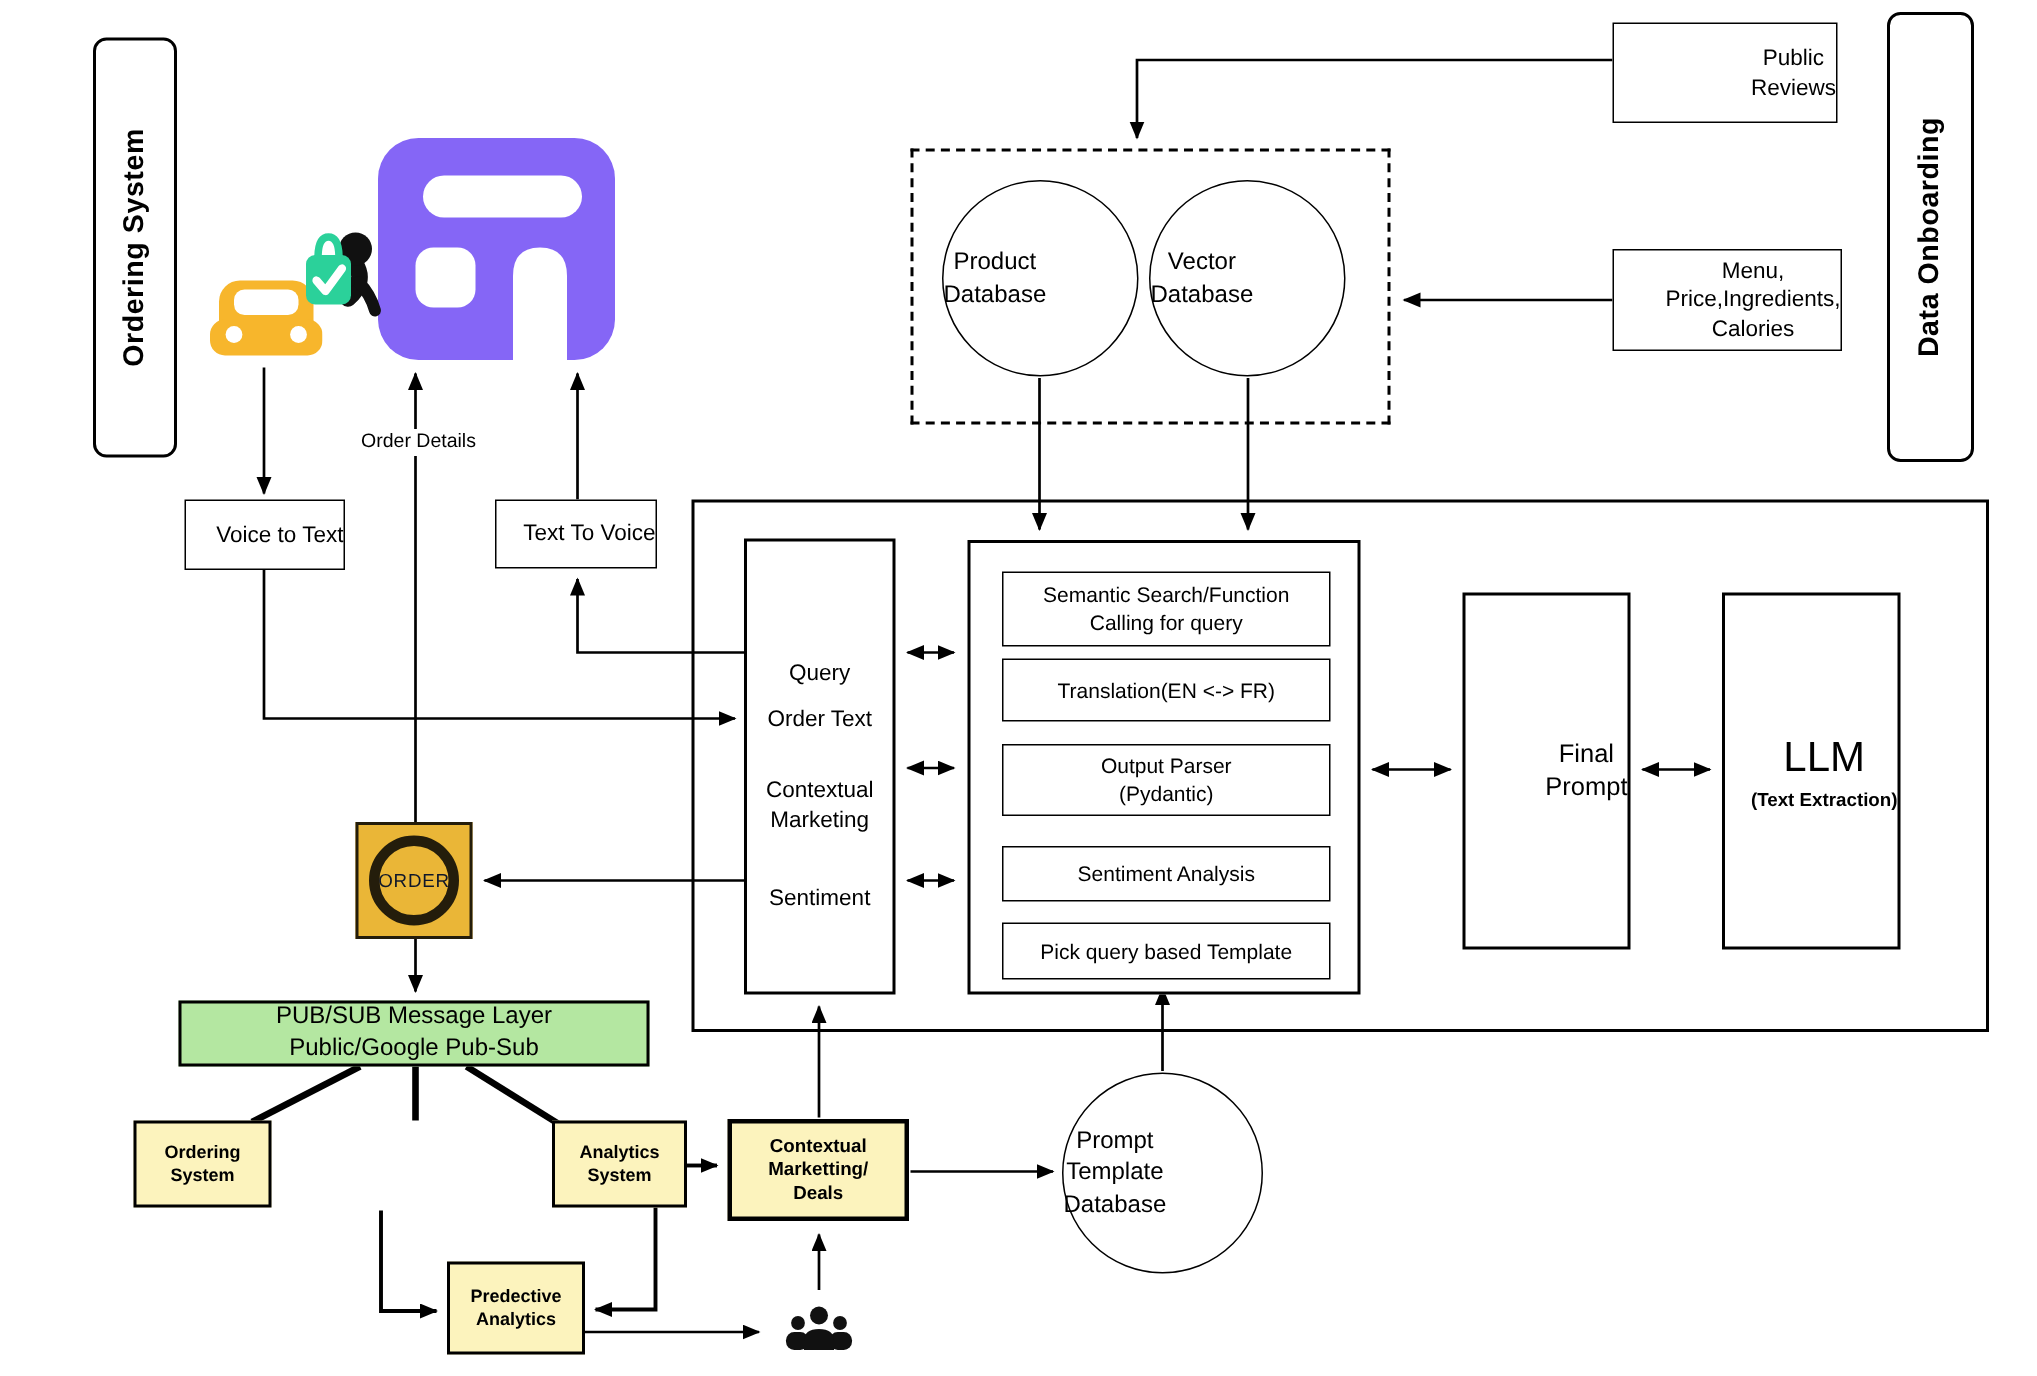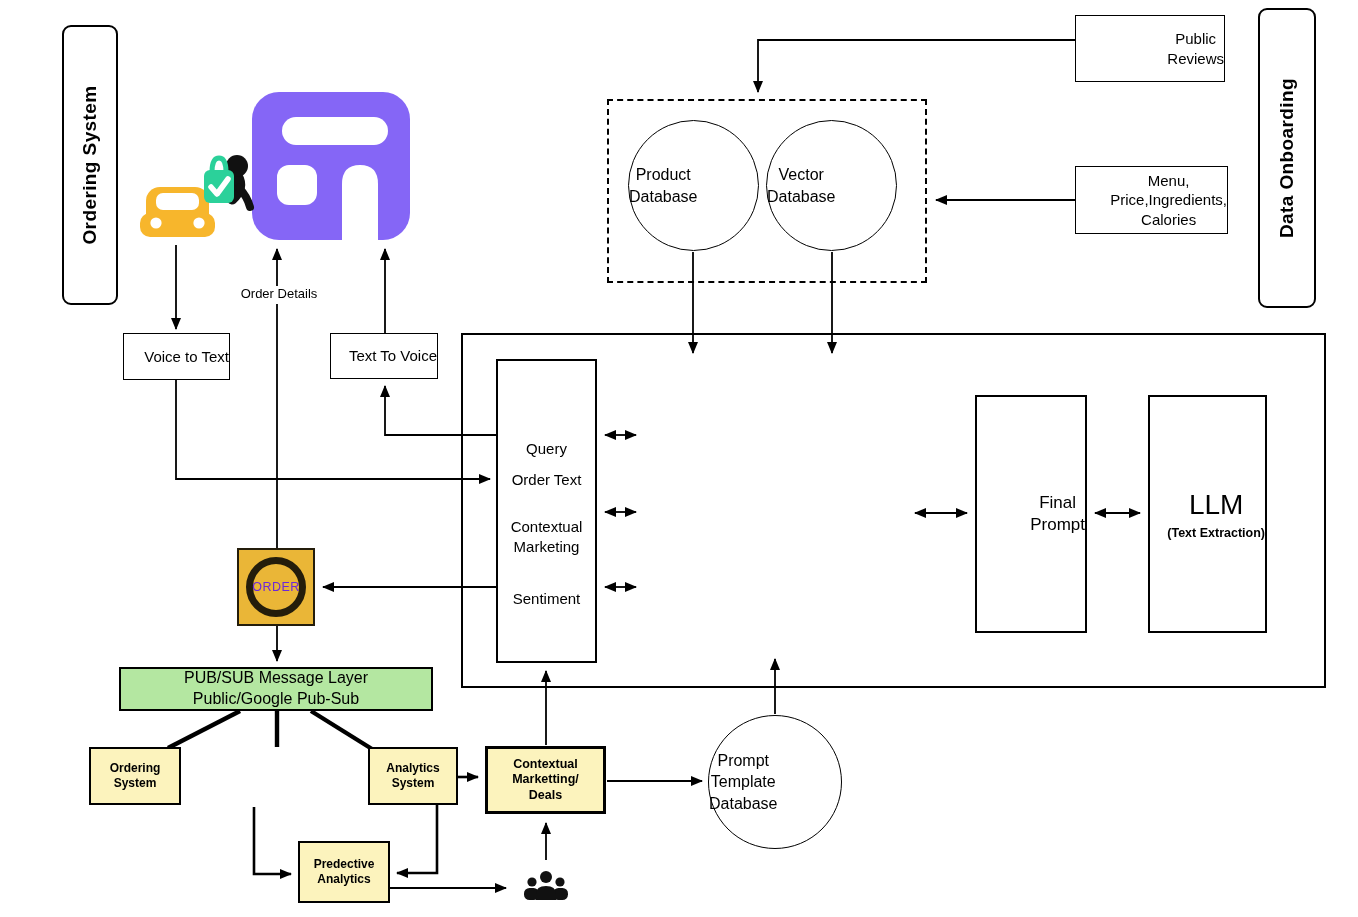--- a/index.html
+++ b/index.html
@@ -27,21 +27,21 @@
          white-space:nowrap;font-weight:bold;font-size:19px;letter-spacing:.4px;}
   .sys{background:#FCF3BD;border:2.6px solid #000;font-weight:bold;font-size:12px;line-height:1.25;z-index:2;
        display:flex;align-items:center;justify-content:center;text-align:center;}
   .proc-item{position:absolute;box-sizing:border-box;border:1.8px solid #000;background:#fff;display:flex;
              align-items:center;justify-content:center;text-align:center;font-size:14px;line-height:1.35;}
   .qrow{position:absolute;width:100%;text-align:center;font-size:15px;line-height:1.3;}
   .icon{z-index:2;}
   #order-sign{background:#EAB637;border:2.5px solid #241D0B;z-index:2;}
   #order-ring{position:absolute;left:7px;top:7px;right:7px;bottom:7px;border:7.5px solid #241D0B;
               border-radius:50%;display:flex;align-items:center;justify-content:center;}
-  #order-ring span{font-size:12.5px;letter-spacing:.5px;color:#6d28d9;}
+  #order-ring span{font-size:12.5px;letter-spacing:.5px;color:#0f172a;}
   #order-details{background:#fff;z-index:3;font-size:13px;text-align:center;}
   #pubsub{background:#B4E7A1;border:2.8px solid #000;font-size:16px;line-height:1.3;z-index:2;
           display:flex;align-items:center;justify-content:center;text-align:center;}
 </style>
 </head>
 <body>
 
 <div id="canvas">
 
   <svg id="wires" width="1358" height="917" viewBox="0 0 1358 917">
@@ -177,20 +177,29 @@
   <div class="abs node noFill" style="left:461px;top:333px;width:865px;height:355px;z-index:1;"></div>
 
   <div class="abs node" style="left:496px;top:359px;width:101px;height:304px;">
     <div class="qrow lbl" style="top:78px;">Query</div>
     <div class="qrow lbl" style="top:109px;">Order Text</div>
     <div class="qrow lbl" style="top:156px;">Contextual
 Marketing</div>
     <div class="qrow lbl" style="top:228px;">Sentiment</div>
   </div>
 
+  <div class="abs node" style="left:645px;top:360px;width:262px;height:303px;">
+    <div class="proc-item lbl" style="left:21px;top:19px;width:219px;height:50px;">Semantic Search/Function
+Calling for query</div>
+    <div class="proc-item lbl" style="left:21px;top:77px;width:219px;height:42px;">Translation(EN &lt;-&gt; FR)</div>
+    <div class="proc-item lbl" style="left:21px;top:134px;width:219px;height:48px;">Output Parser
+(Pydantic)</div>
+    <div class="proc-item lbl" style="left:21px;top:202px;width:219px;height:37px;">Sentiment Analysis</div>
+    <div class="proc-item lbl" style="left:21px;top:253px;width:219px;height:38px;">Pick query based Template</div>
+  </div>
 
   <div class="abs node" style="left:975px;top:395px;width:112px;height:238px;font-size:17px;">
     <span class="lbl">Final
 Prompt</span>
   </div>
   <div class="abs node" style="left:1148px;top:395px;width:119px;height:238px;">
     <div>
       <div class="lbl" style="font-size:28px;">LLM</div>
       <div class="lbl" style="font-size:12.5px;font-weight:bold;margin-top:2px;">(Text Extraction)</div>
     </div>

